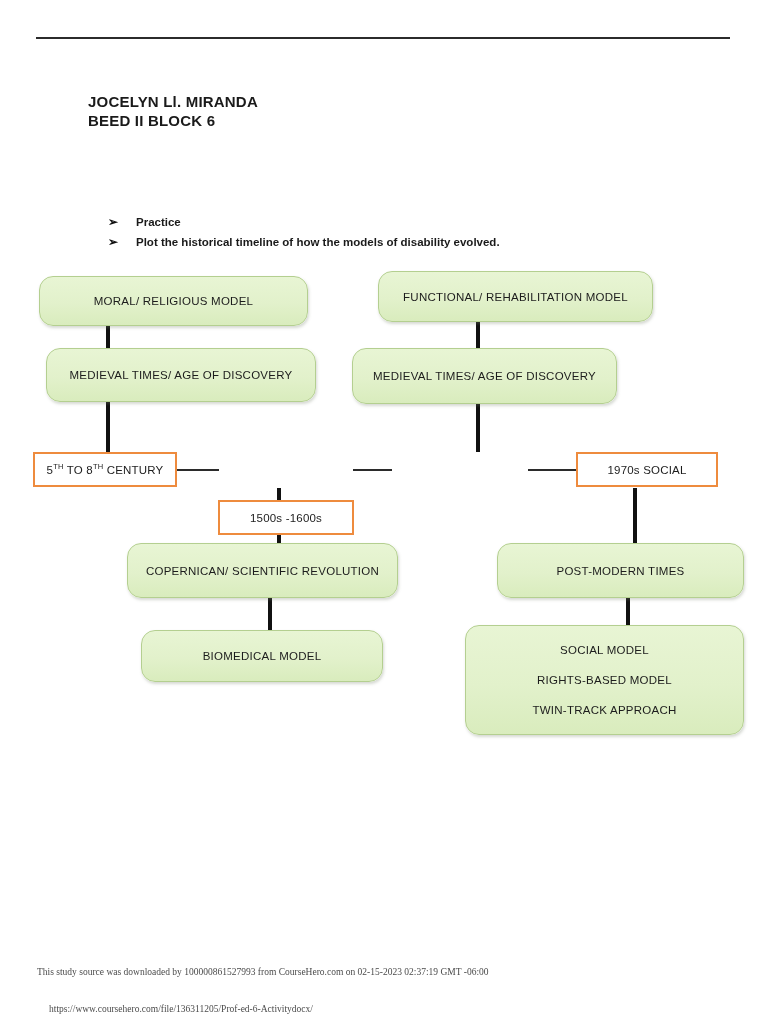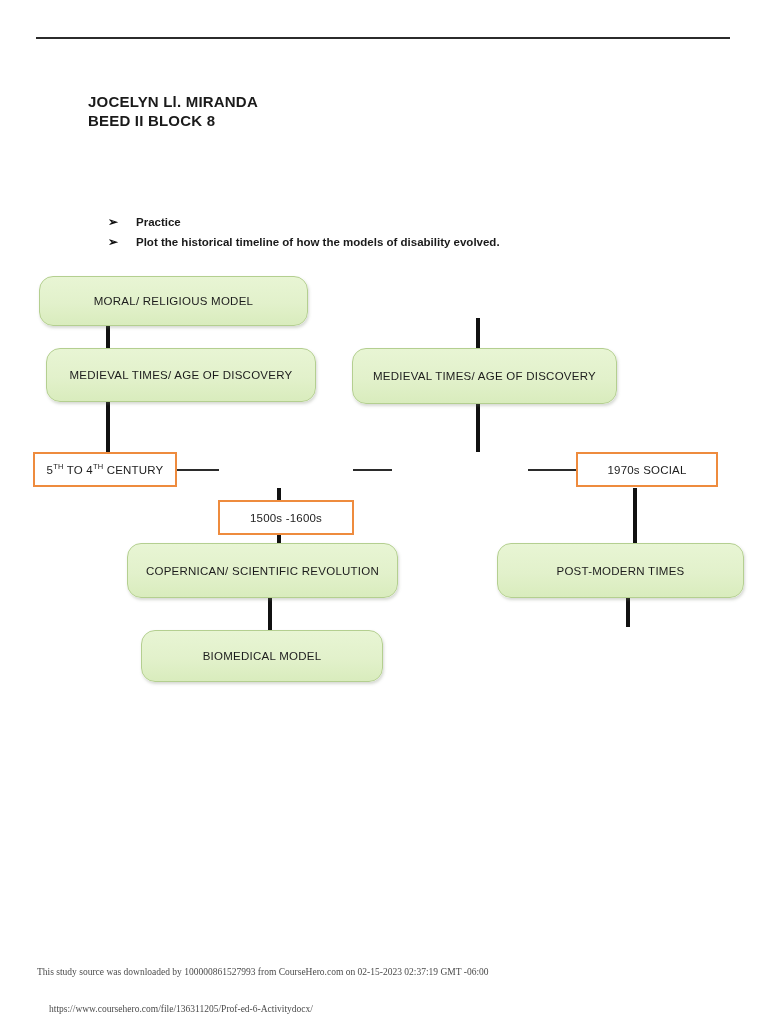--- a/index.html
+++ b/index.html
@@ -132,21 +132,21 @@
   .footer-download { left: 37px; top: 967px; }
   .footer-url { left: 37px; top: 1004px; margin-left: 12px; }
 </style>
 </head>
 <body>
 
 <div class="top-rule"></div>
 
 <div class="header-block">
   <div>JOCELYN Ll. MIRANDA</div>
-  <div>BEED II BLOCK 8</div>
+  <div>BEED II BLOCK 6</div>
 </div>
 
 <div class="bullets">
   <div class="bullet-row">
     <span class="bullet-glyph">➢</span>
     <span>Practice</span>
   </div>
   <div class="bullet-row">
     <span class="bullet-glyph">➢</span>
     <span>Plot the historical timeline of how the models of disability evolved.</span>
@@ -165,32 +165,38 @@
   <div class="v-conn" style="left:626px; top:597px;  height:30px;"></div>
 
   <div class="h-conn" style="left:176px; top:469px; width:43px;"></div>
   <div class="h-conn" style="left:353px; top:469px; width:39px;"></div>
   <div class="h-conn" style="left:528px; top:469px; width:49px;"></div>
 
   <div class="gbox single" style="left:39px; top:276px; width:269px; height:50px;">MORAL/ RELIGIOUS MODEL</div>
 
   <div class="gbox single" style="left:46px; top:348px; width:270px; height:54px;">MEDIEVAL TIMES/ AGE OF DISCOVERY</div>
 
+  <div class="gbox single" style="left:378px; top:271px; width:275px; height:51px;">FUNCTIONAL/ REHABILITATION MODEL</div>
 
   <div class="gbox single" style="left:352px; top:348px; width:265px; height:56px;">MEDIEVAL TIMES/ AGE OF DISCOVERY</div>
 
   <div class="gbox single" style="left:127px; top:543px; width:271px; height:55px;">COPERNICAN/ SCIENTIFIC REVOLUTION</div>
 
   <div class="gbox single" style="left:497px; top:543px; width:247px; height:55px;">POST-MODERN TIMES</div>
 
   <div class="gbox single" style="left:141px; top:630px; width:242px; height:52px;">BIOMEDICAL MODEL</div>
 
+  <div class="gbox" style="left:465px; top:625px; width:279px; height:110px;">
+    <div class="line">SOCIAL MODEL</div>
+    <div class="line">RIGHTS-BASED MODEL</div>
+    <div class="line">TWIN-TRACK APPROACH</div>
+  </div>
 
   <div class="obox" style="left:33px; top:452px; width:144px; height:35px;">
-    <span><span>5</span><sup>TH</sup><span> TO 4</span><sup>TH</sup><span> CENTURY</span></span>
+    <span><span>5</span><sup>TH</sup><span> TO 8</span><sup>TH</sup><span> CENTURY</span></span>
   </div>
 
   <div class="obox" style="left:218px; top:452px; width:136px; height:35px;margin-top:48px;">1500s -1600s</div>
 
 
   <div class="obox" style="left:576px; top:452px; width:142px; height:35px;">1970s SOCIAL</div>
 
 </div>
 
 <div class="footer-line footer-download">This study source was downloaded by 100000861527993 from CourseHero.com on 02-15-2023 02:37:19 GMT -06:00</div>

